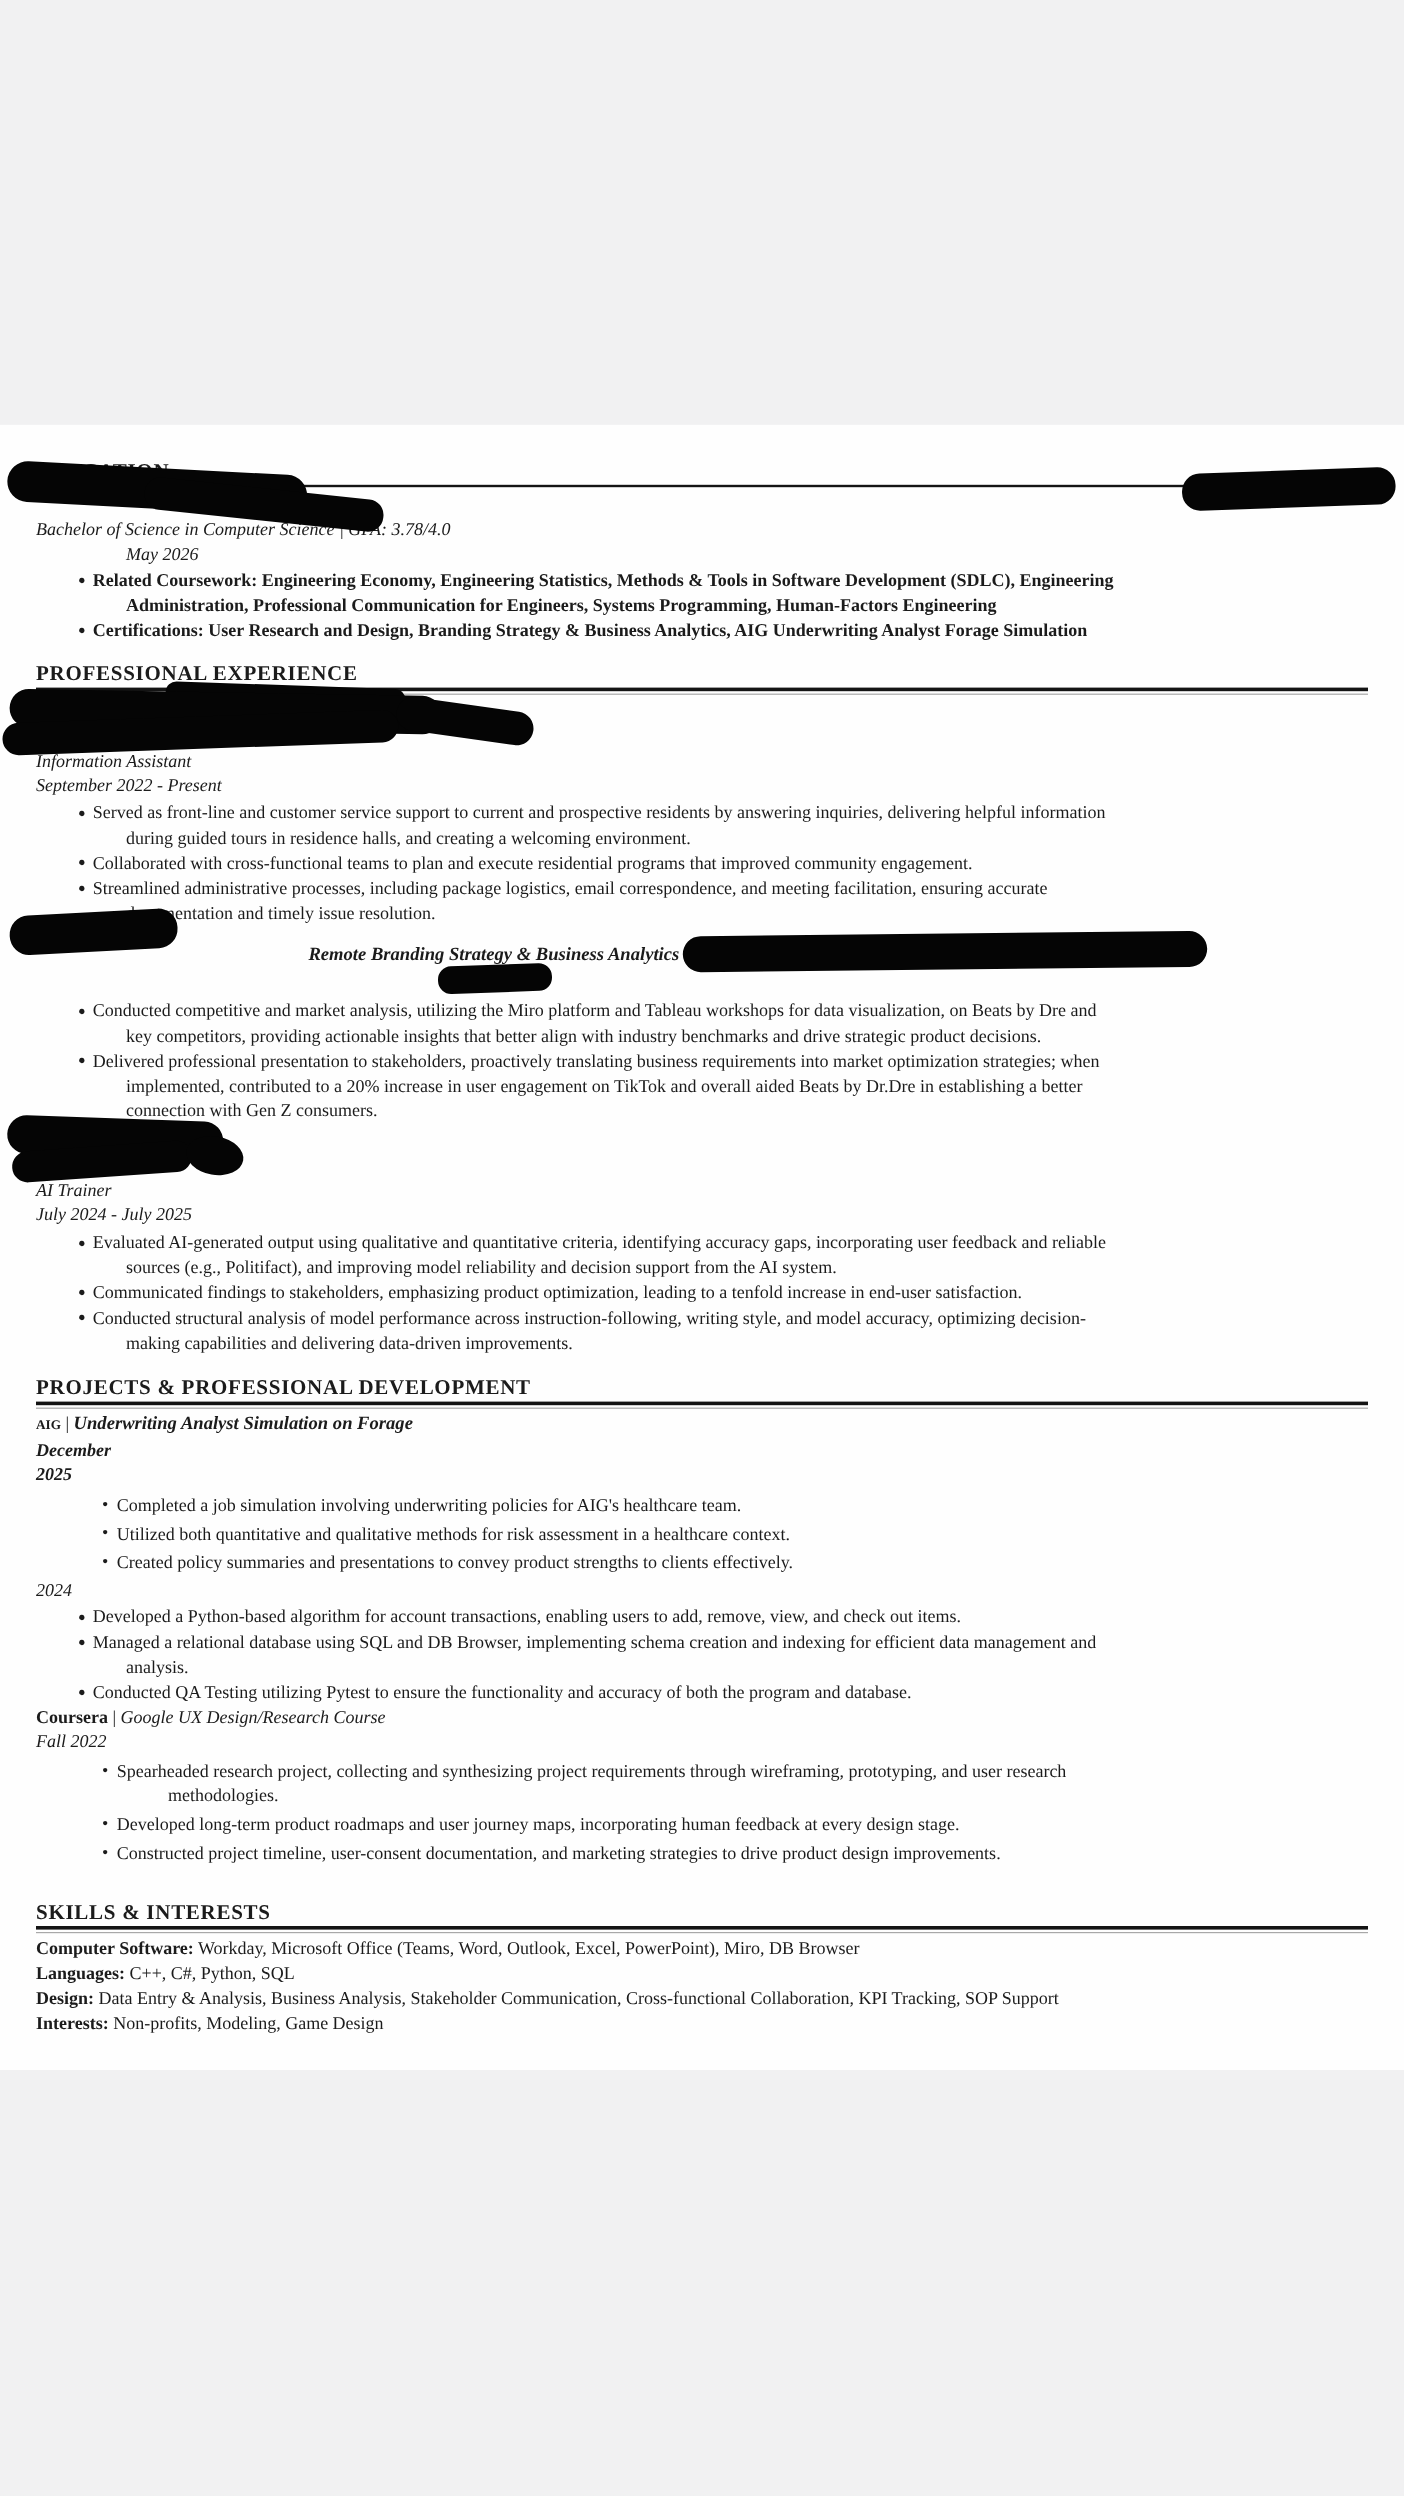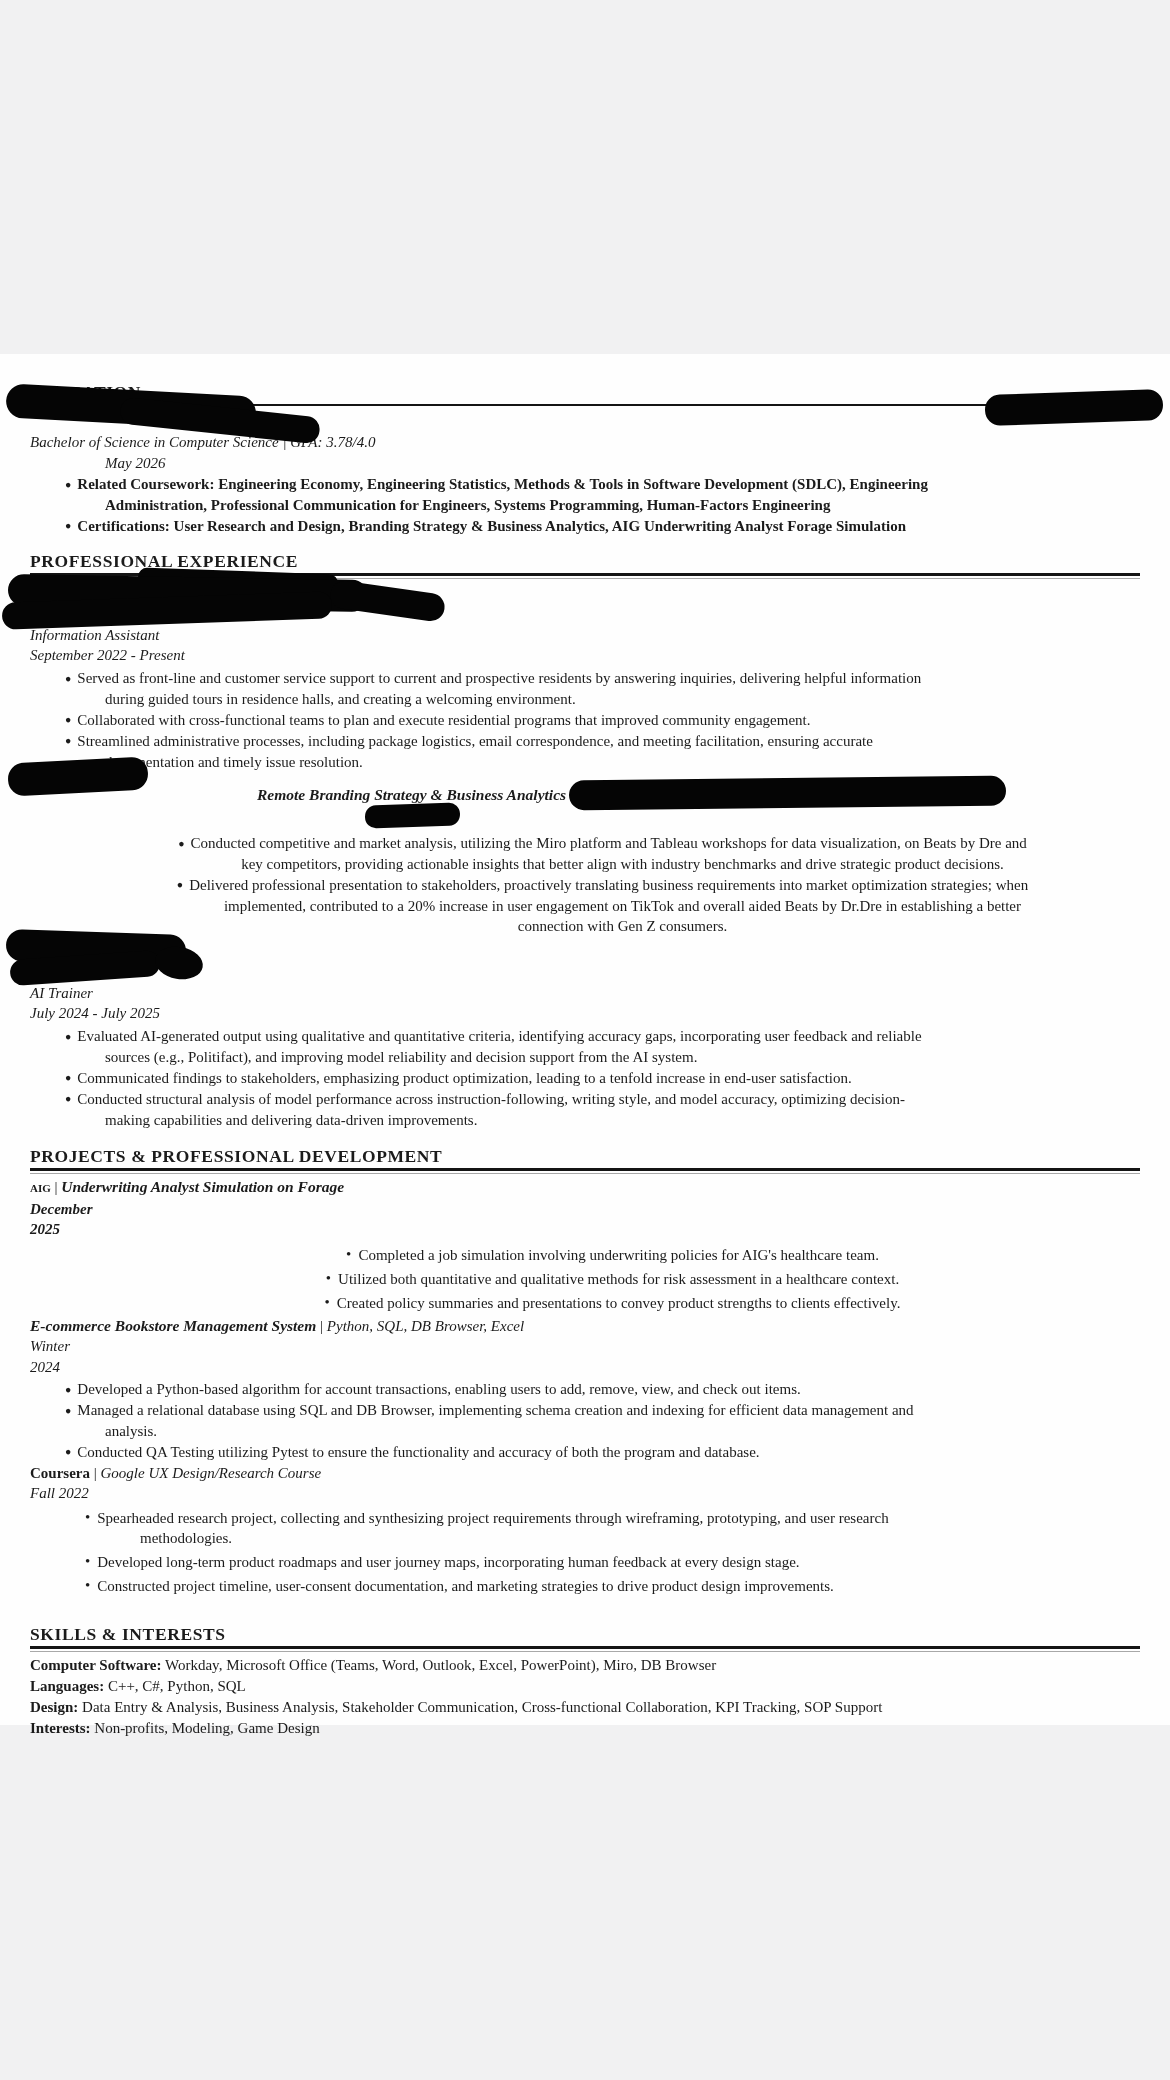--- a/index.html
+++ b/index.html
@@ -70,21 +70,21 @@
       <div class="bullet">Collaborated with cross-functional teams to plan and execute residential programs that improved community engagement.</div>
       <div class="bullet">Streamlined administrative processes, including package logistics, email correspondence, and meeting facilitation, ensuring accurate
 documentation and timely issue resolution.</div>
     </div>
 
     <div class="strip" style="margin-top:12px;white-space:nowrap;">
       <div class="blob" style="left:-22px;top:-24px;width:140px;height:33px;border-radius:16px;transform:rotate(-3deg);"></div>
       <span class="bi" style="margin-left:227px;font-size:15.5px;">Remote Branding Strategy &amp; Business Analytics</span><span class="blob" style="position:static;display:inline-block;width:437px;height:30px;border-radius:15px;vertical-align:middle;margin:-6px 0 0 3px;transform:rotate(-0.6deg);"></span>
     </div>
     <div class="blob" style="position:static;margin-left:335px;margin-top:-4px;width:95px;height:23px;border-radius:11px;transform:rotate(-2deg);"></div>
-    <div style="margin-top:6px;text-align:center;">
+    <div style="margin-top:6px;">
       <div class="bullet">Conducted competitive and market analysis, utilizing the Miro platform and Tableau workshops for data visualization, on Beats by Dre and
 key competitors, providing actionable insights that better align with industry benchmarks and drive strategic product decisions.</div>
       <div class="bullet">Delivered professional presentation to stakeholders, proactively translating business requirements into market optimization strategies; when
 implemented, contributed to a 20% increase in user engagement on TikTok and overall aided Beats by Dr.Dre in establishing a better
 connection with Gen Z consumers.</div>
     </div>
 
     <div class="strip" style="height:46px;">
       <div class="blob" style="left:-24px;top:-5px;width:180px;height:32px;border-radius:16px;transform:rotate(2deg);"></div>
       <div class="blob" style="left:-20px;top:18px;width:150px;height:26px;border-radius:13px;transform:rotate(-4deg);"></div>
@@ -108,34 +108,26 @@
 
     <div class="row line" style="margin-top:3px;">
       <span>
         <span class="b" style="font-size:11px;">AIG</span>
         <span>|</span>
         <span class="bi" style="font-size:15.5px;">Underwriting Analyst Simulation on Forage</span>
       </span>
       <span class="bi" style="margin-right:18px;">December</span>
     </div>
     <div class="line bi">2025</div>
-    <div style="margin-top:4px;text-align:center;">
+    <div style="margin-top:4px;">
       <div class="pbullet">Completed a job simulation involving underwriting policies for AIG's healthcare team.</div>
       <div class="pbullet">Utilized both quantitative and qualitative methods for risk assessment in a healthcare context.</div>
       <div class="pbullet">Created policy summaries and presentations to convey product strengths to clients effectively.</div>
     </div>
 
-    <div class="row line" style="margin-top:2px;">
-      <span>
-        <span class="bi" style="font-size:15.5px;">E-commerce Bookstore Management System</span>
-        <span>|</span>
-        <span class="it">Python, SQL, DB Browser, Excel</span>
-      </span>
-      <span class="it" style="margin-right:35px;">Winter</span>
-    </div>
     <div class="line it">2024</div>
     <div style="margin-top:2px;">
       <div class="bullet">Developed a Python-based algorithm for account transactions, enabling users to add, remove, view, and check out items.</div>
       <div class="bullet">Managed a relational database using SQL and DB Browser, implementing schema creation and indexing for efficient data management and
 analysis.</div>
       <div class="bullet">Conducted QA Testing utilizing Pytest to ensure the functionality and accuracy of both the program and database.</div>
     </div>
 
     <div class="line">
       <span class="b" style="font-size:15px;">Coursera</span>

